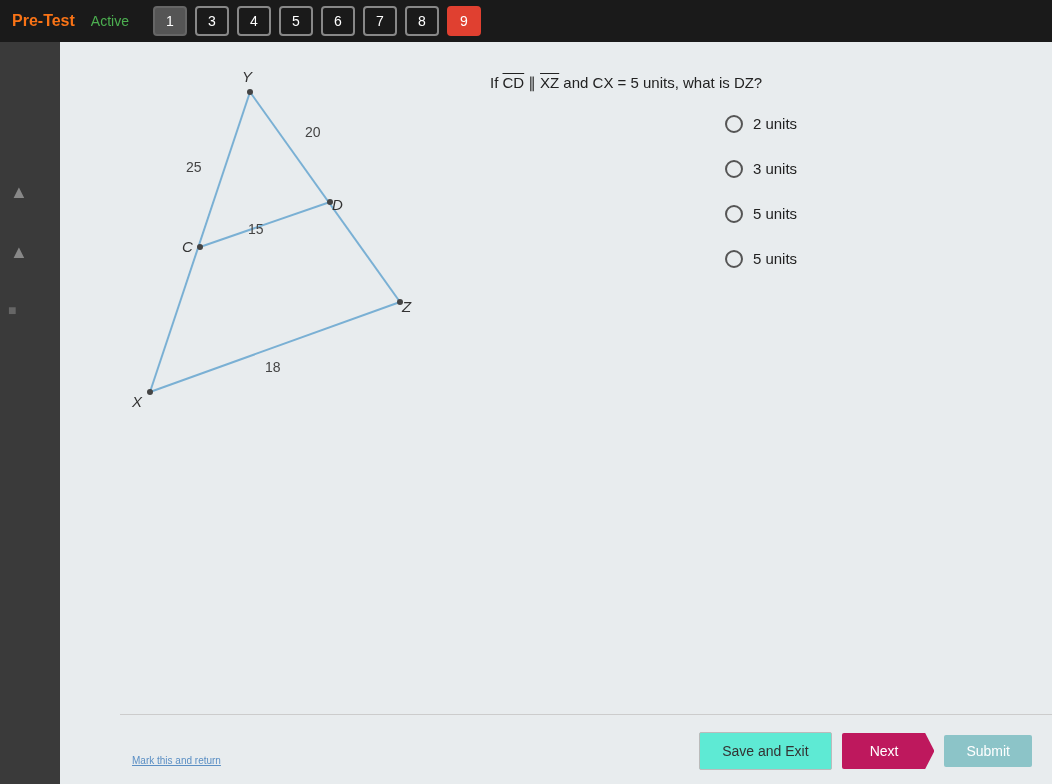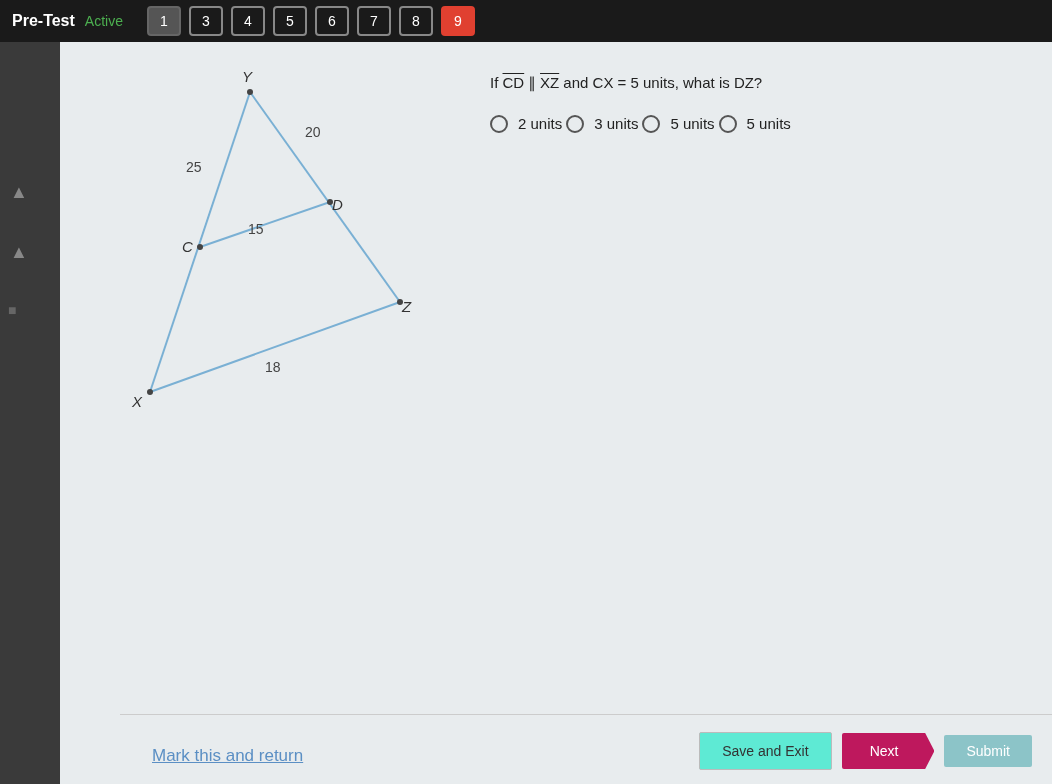--- a/index.html
+++ b/index.html
@@ -15,24 +15,24 @@
     
     .top-bar {
       display: flex;
       align-items: center;
       padding: 6px 12px;
       gap: 8px;
       background: #1a1a1a;
       height: 42px;
     }
     .top-bar-title {
-      color: #ffffff;
+      color: #f97316;
       font-size: 16px;
       font-weight: bold;
-      margin-right: 2px;
+      margin-right: 8px;
     }
     .top-bar-status {
       color: #4caf50;
       font-size: 14px;
       margin-right: 16px;
     }
     .question-num {
       display: flex;
       align-items: center;
       justify-content: center;
@@ -122,22 +122,22 @@
       color: #222;
       margin-bottom: 20px;
       line-height: 1.5;
     }
     .overline {
       text-decoration: overline;
     }
 
     .answer-options {
       display: flex;
-      flex-direction: row;
-      gap: 4px;
+      flex-direction: column;
+      gap: 27px;
       align-items: center;
     }
     .answer-option {
       display: flex;
       align-items: center;
       gap: 10px;
       cursor: pointer;
       font-size: 15px;
       color: #222;
     }
@@ -157,26 +157,26 @@
       right: 0;
       height: 70px;
       background: #e8ecee;
       display: flex;
       align-items: center;
       padding: 0 20px;
       border-top: 1px solid #ccc;
     }
     .mark-return {
       color: #5b8fc4;
-      font-size: 17px;
+      font-size: 10px;
       text-decoration: underline;
       cursor: pointer;
       position: absolute;
       bottom: 18px;
-      left: 32px;
+      left: 12px;
     }
     .bottom-buttons {
       position: absolute;
       right: 20px;
       bottom: 14px;
       display: flex;
       gap: 10px;
       align-items: center;
     }
     .btn-save-exit {

